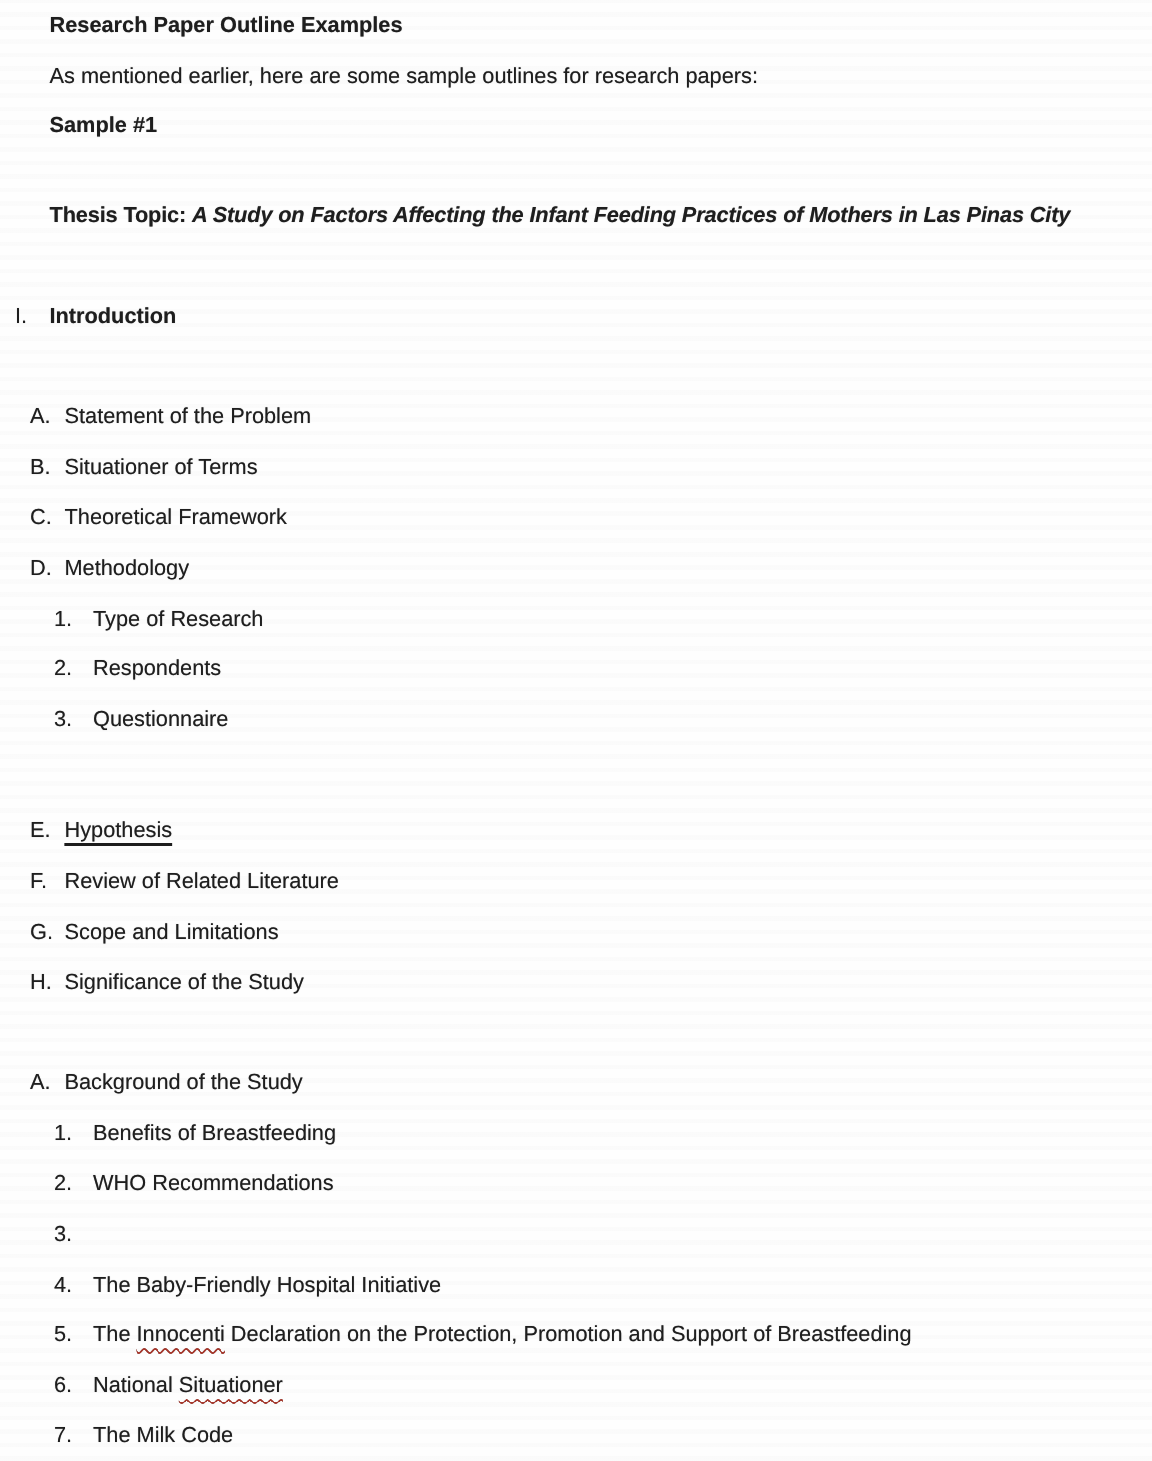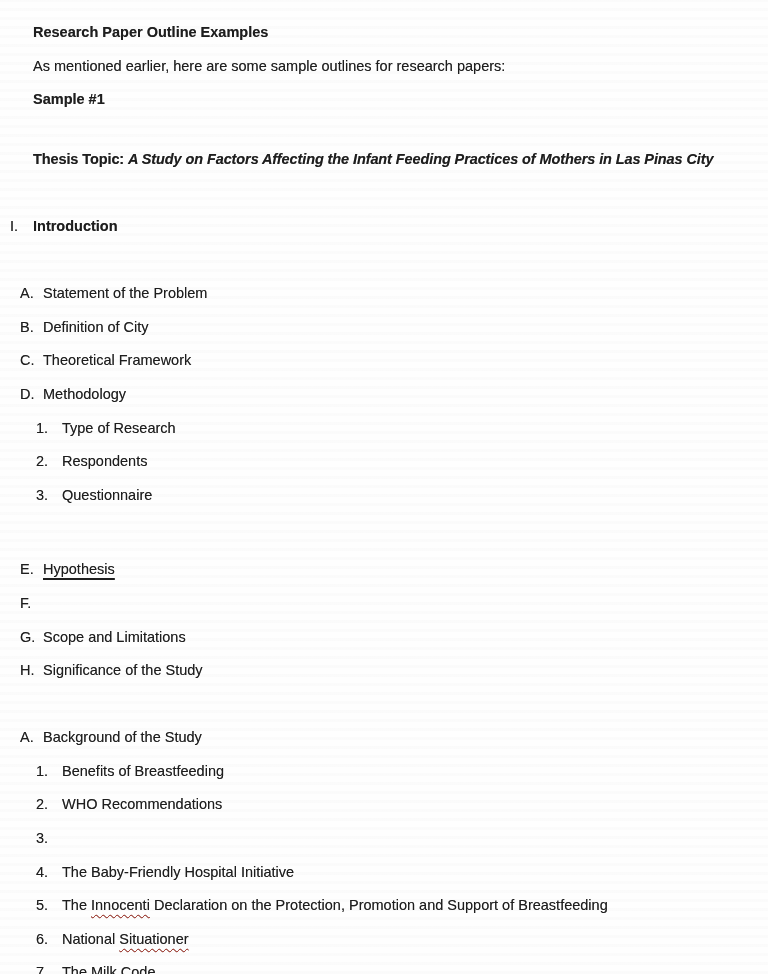--- a/index.html
+++ b/index.html
@@ -9,21 +9,21 @@
     position: relative;
     width: 768px;
     height: 974px;
     background:
       repeating-linear-gradient(0deg, rgba(90,90,90,0.018) 0 3px, rgba(255,255,255,0) 3px 9px),
       #fefefe;
     font-family: "Liberation Sans", "DejaVu Sans", sans-serif;
     font-size: 14.5px;
     color: #1e1e1e;
     text-shadow: 0 0 0.5px rgba(30,30,30,0.55);
-    padding-top: 16px;
+    padding-top: 1px;
   }
   .row { min-height: 33.6px; line-height: 33.6px; display: flex; align-items: baseline; }
   .blank-row { height: 33.6px; }
   .para { padding-left: 33px; }
   .bold { font-weight: bold; }
   .thesis-para {
     padding-left: 33px;
     width: 751px; 
     line-height: 33.6px;
     font-weight: bold;
@@ -70,21 +70,21 @@
 
   <div class="blank-row"></div>
 
   <div class="row">
     <span class="item-label">A.</span>
     <span class="item-text">Statement of the Problem</span>
   </div>
 
   <div class="row">
     <span class="item-label">B.</span>
-    <span class="item-text">Definition of City</span>
+    <span class="item-text">Situationer of Terms</span>
   </div>
 
   <div class="row">
     <span class="item-label">C.</span>
     <span class="item-text">Theoretical Framework</span>
   </div>
 
   <div class="row">
     <span class="item-label">D.</span>
     <span class="item-text">Methodology</span>
@@ -105,20 +105,21 @@
     <span class="item-text">Questionnaire</span>
   </div>
 
   <div class="row">
     <span class="item-label">E.</span>
     <span class="item-text underlined">Hypothesis</span>
   </div>
 
   <div class="row">
     <span class="item-label">F.</span>
+    <span class="item-text">Review of Related Literature</span>
   </div>
 
   <div class="row">
     <span class="item-label">G.</span>
     <span class="item-text">Scope and Limitations</span>
   </div>
 
   <div class="row">
     <span class="item-label">H.</span>
     <span class="item-text">Significance of the Study</span>

